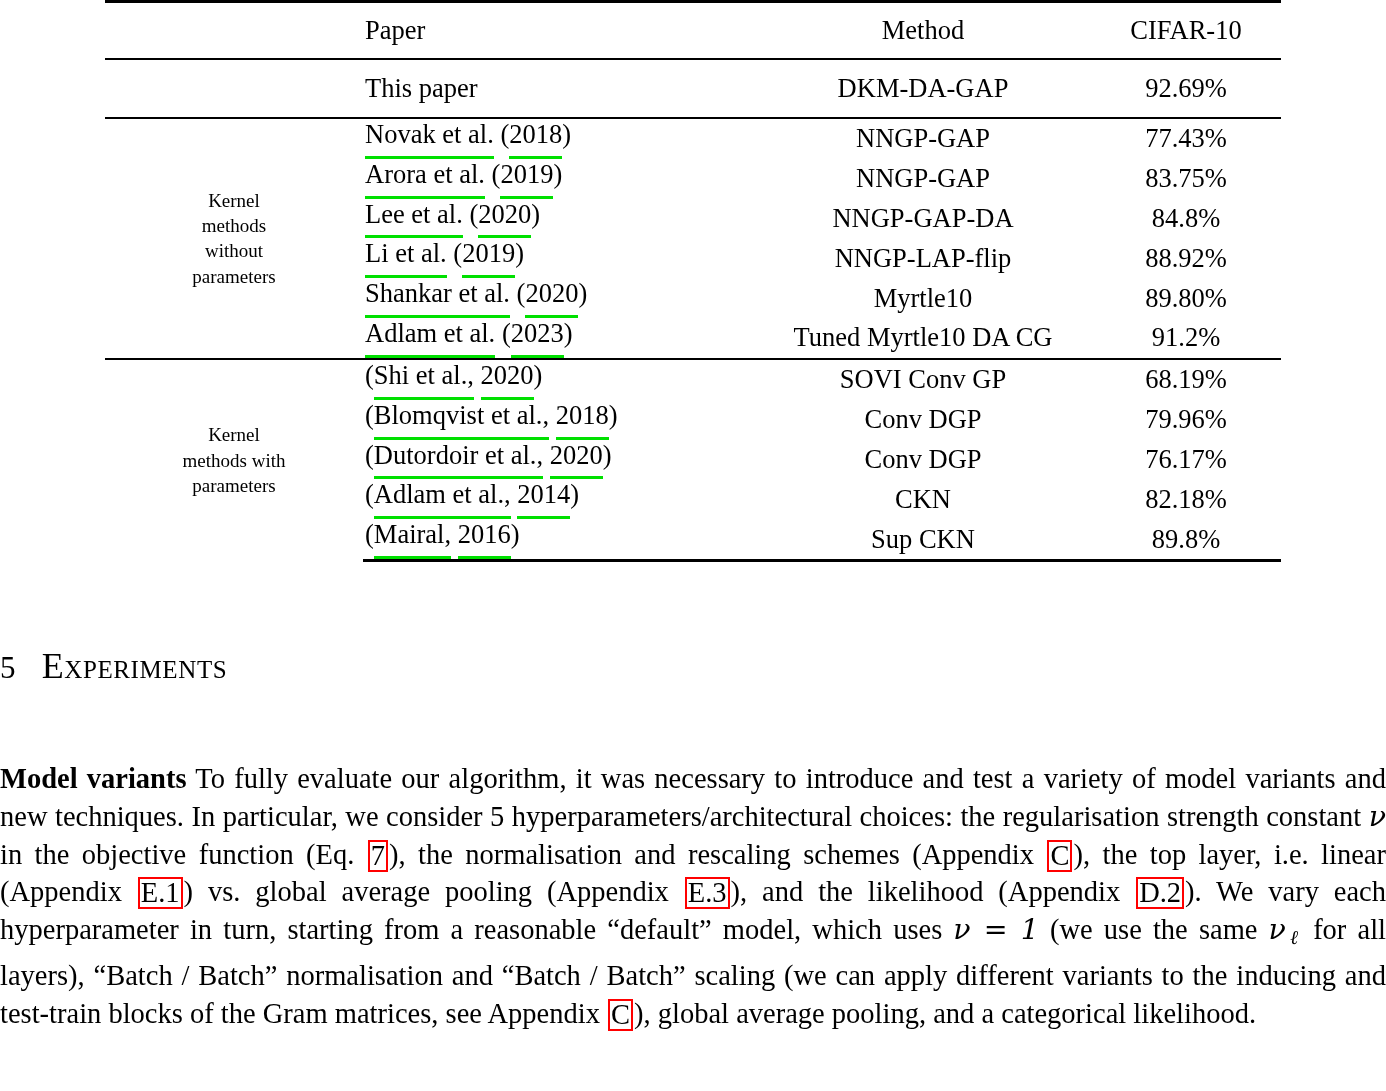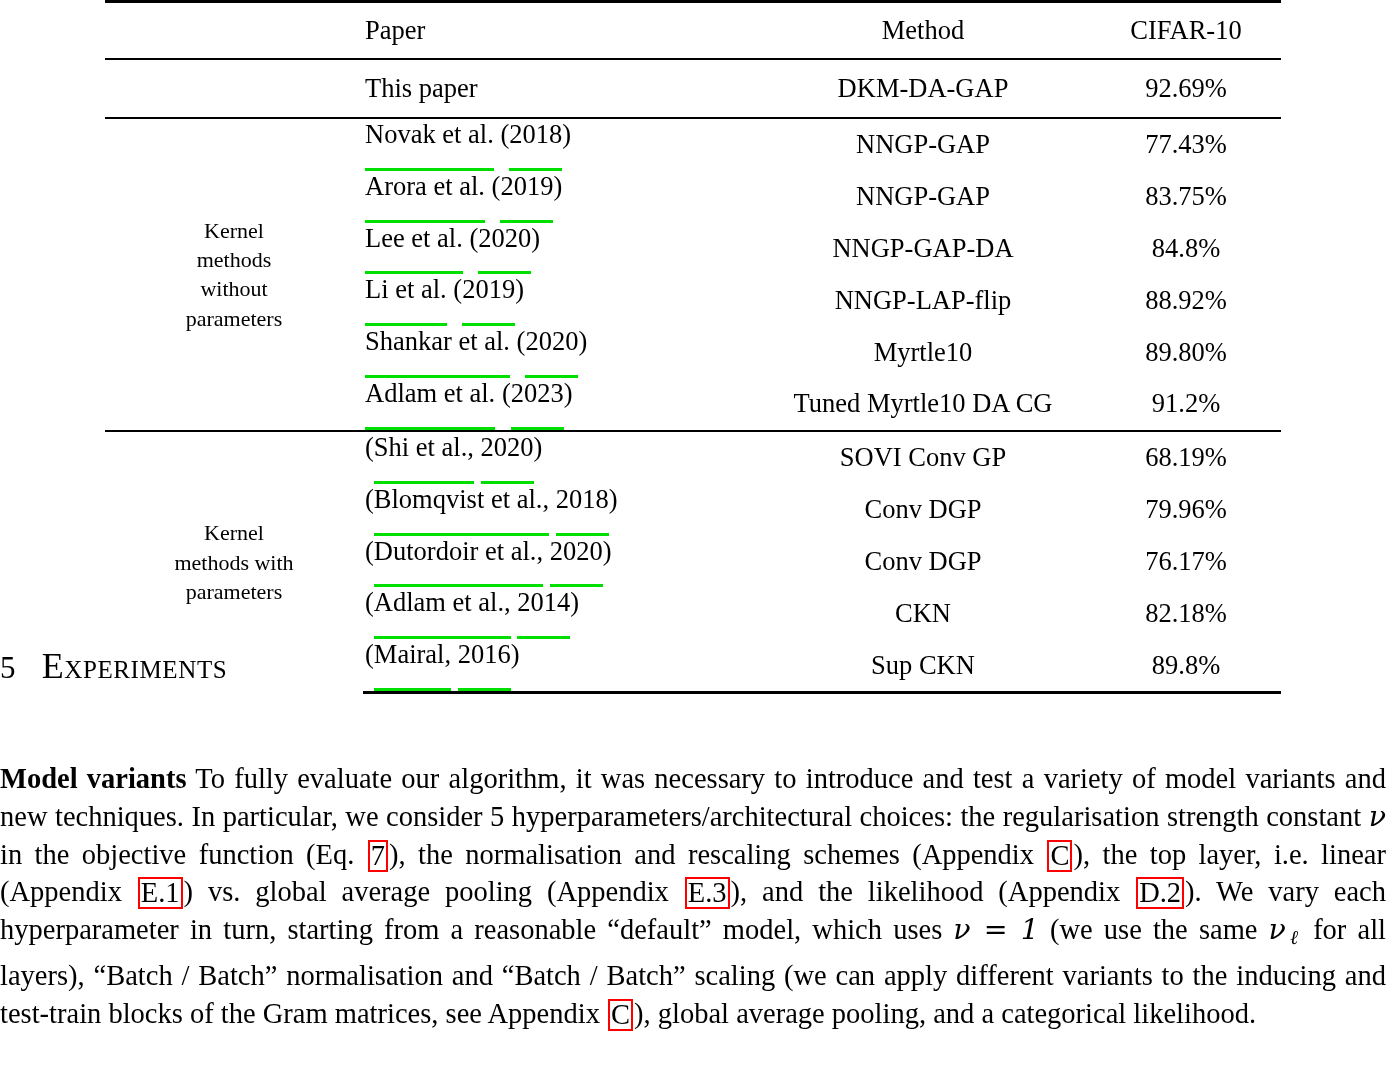--- a/index.html
+++ b/index.html
@@ -39,40 +39,40 @@
   .rule-bottom td { border-bottom: 3.2px solid #000; }
 
   col.c-group  { width: 258px; }
   col.c-paper  { width: 392px; }
   col.c-method { width: 336px; }
   col.c-acc    { width: 190px; }
 
   .cell-group {
     text-align: center;
     line-height: 1.33;
-    font-size: 22px;
+    font-size: 19px;
   }
   .cell-paper  { text-align: left;   padding-left: 2px !important; }
   .cell-method { text-align: center; }
   .cell-acc    { text-align: center; }
   .bold { font-weight: bold; }
 
   tr.datarow td { height: 37.5px; }
   tr.headrow td { height: 55px; }
   tr.thispaperrow td { height: 57px; }
 
   
   .cite {
     white-space: nowrap;
   }
   .lnk {
     display: inline-block;
     border-bottom: 3px solid #00e000;
     line-height: 1.05;
-    padding-bottom: 19px;
+    padding-bottom: 7px;
   }
 
   
   .section-head {
     position: absolute;
     left: 0px;
     top: 645px;
     font-size: 31px;
     letter-spacing: 0.2px;
   }

